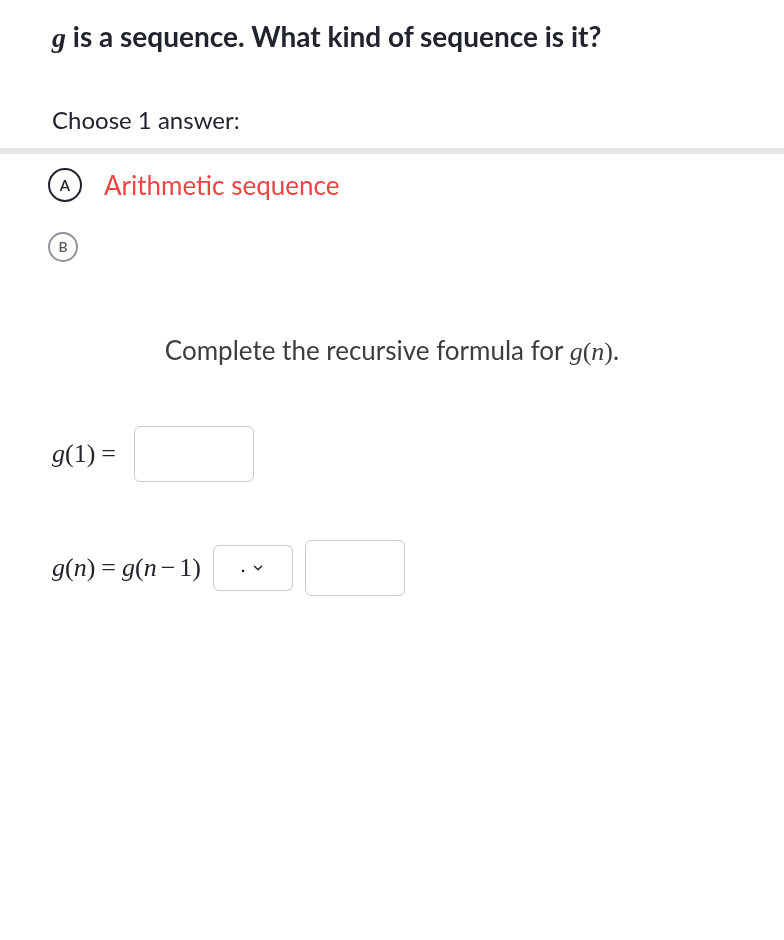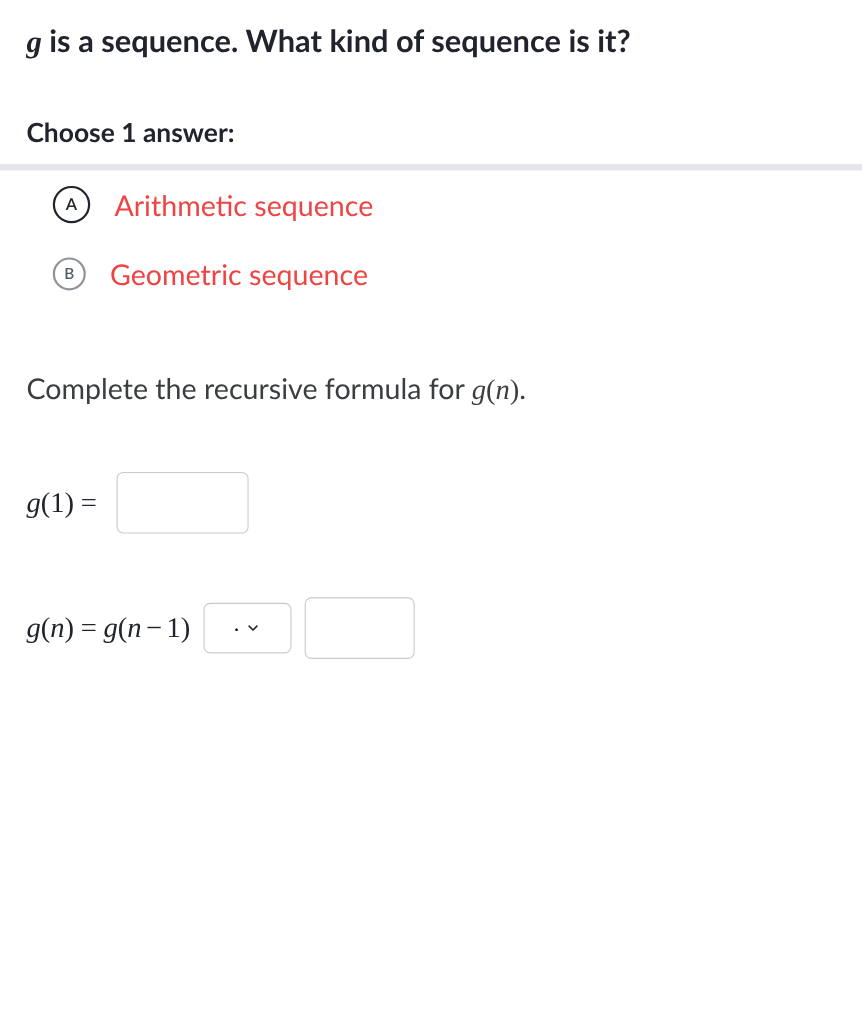--- a/index.html
+++ b/index.html
@@ -10,36 +10,36 @@
     color: #21242c;
     background: #ffffff;
   }
   .page {
     width: 784px;
     min-height: 940px;
     padding: 18px 0 40px 0;
     position: relative;
   }
   .content {
-    padding: 0 24px;
+    padding: 0 52px;
   }
   .question {
     font-size: 28px;
     font-weight: 700;
     line-height: 1.35;
     margin: 0 0 48px 0;
   }
   .question .gvar {
     font-style: italic;
     font-family: Georgia, "Times New Roman", serif;
     font-weight: 600;
   }
   .choose-label {
     font-size: 24px;
-    font-weight: 700;
+    font-weight: 400;
     margin-bottom: 14px;
   }
   .hr {
     height: 6px;
     background: #e4e6ea;
     width: 100%;
     margin: 0 0 14px 0;
   }
   .options {
     padding: 0 48px;
@@ -77,20 +77,21 @@
   .option-label {
     font-size: 26px;
     color: #ef4444;
     font-weight: 400;
   }
   .prompt2 {
     font-size: 26px;
     color: #3b3e40;
     line-height: 1.4;
     margin-bottom: 56px;
+    text-align: center;
   }
   .mathvar {
     font-style: italic;
     font-family: Georgia, "Times New Roman", serif;
   }
   .formula-row {
     display: flex;
     align-items: center;
     gap: 12px;
     margin-bottom: 58px;
@@ -163,21 +164,20 @@
     <div class="option">
       <div class="radio">
         <span>A</span>
       </div>
       <div class="option-label">Arithmetic sequence</div>
     </div>
     <div class="option">
       <div class="radio thin">
         <span>B</span>
       </div>
-      <div class="option-label">Geometric sequence</div>
     </div>
   </div>
 
   <div class="content">
 
     <div class="prompt2">
       <span>Complete the recursive formula for </span><span class="mathvar">g</span><span class="mathvar" style="font-style:normal">(</span><span class="mathvar">n</span><span class="mathvar" style="font-style:normal">)</span><span>.</span>
     </div>
 
     <div class="formula-row">

